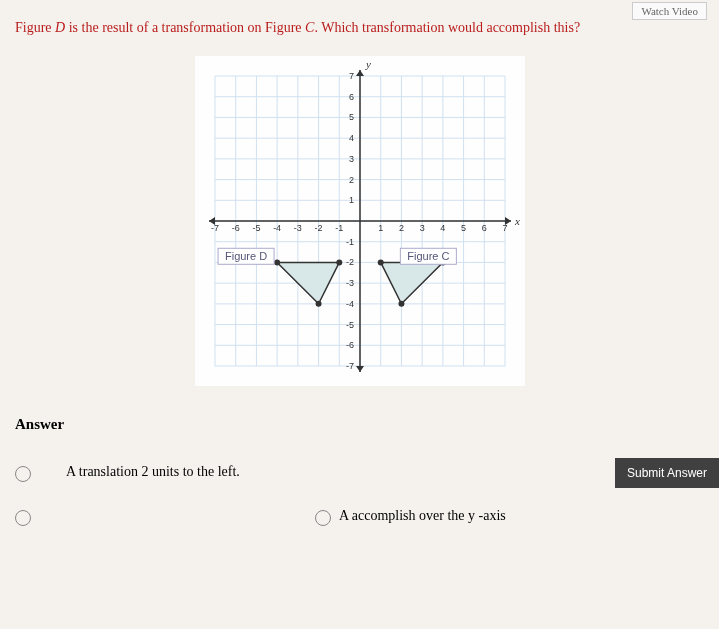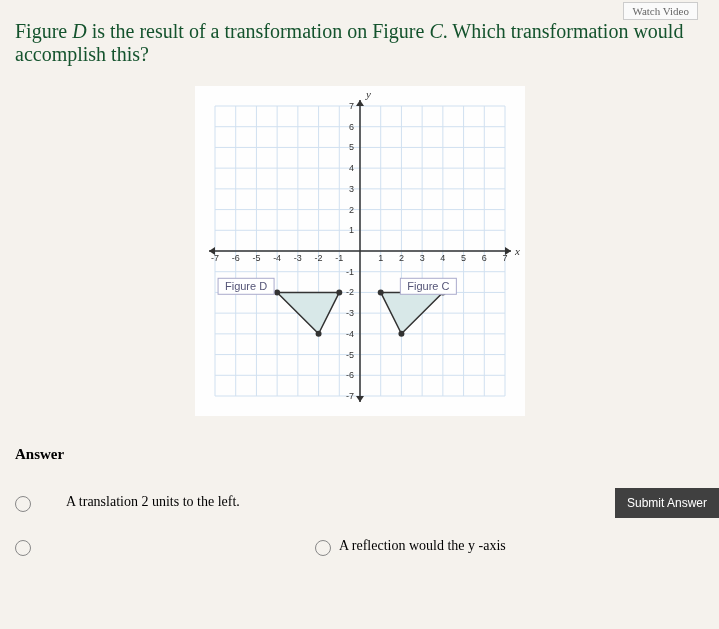--- a/index.html
+++ b/index.html
@@ -7,31 +7,31 @@
       margin: 0;
       padding: 0;
       background: #f5f2ed;
       width: 719px;
       height: 629px;
       position: relative;
     }
     .watch-video {
       position: absolute;
       top: 2px;
-      right: 21px;
+      right: 12px;
       font-size: 11px;
       color: #666;
       border: 1px solid #ccc;
       padding: 2px 8px;
       background: #fafafa;
     }
     .question {
       padding: 20px 15px 10px 15px;
-      font-size: 20px;
-      color: #14532d;
+      font-size: 14px;
+      color: #b91c1c;
     }
     .question .fig-label { font-style: italic; }
     .chart-container {
       display: flex;
       justify-content: center;
       padding: 10px 0;
     }
     svg.graph {
       background: #fefefe;
     }
@@ -180,16 +180,16 @@
     <div class="option" style="grid-column:1;grid-row:1;gap:35px;">
       <span class="radio"></span>
       <span>A translation 2 units to the left.</span>
     </div>
     <button class="submit-btn">Submit Answer</button>
     <div class="option" style="grid-column:1;grid-row:2;">
       <span class="radio"></span>
     </div>
     <div class="option" style="grid-column:2;grid-row:2;">
       <span class="radio"></span>
-      <span>A reflection would the y -axis</span>
+      <span>A accomplish over the y -axis</span>
     </div>
   </div>
 </div>
 
 </body></html>

